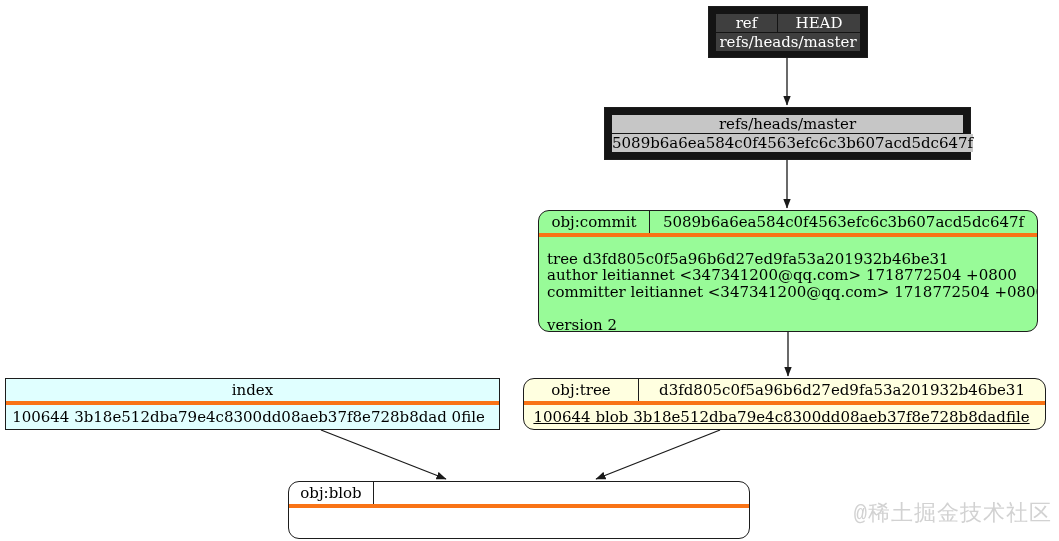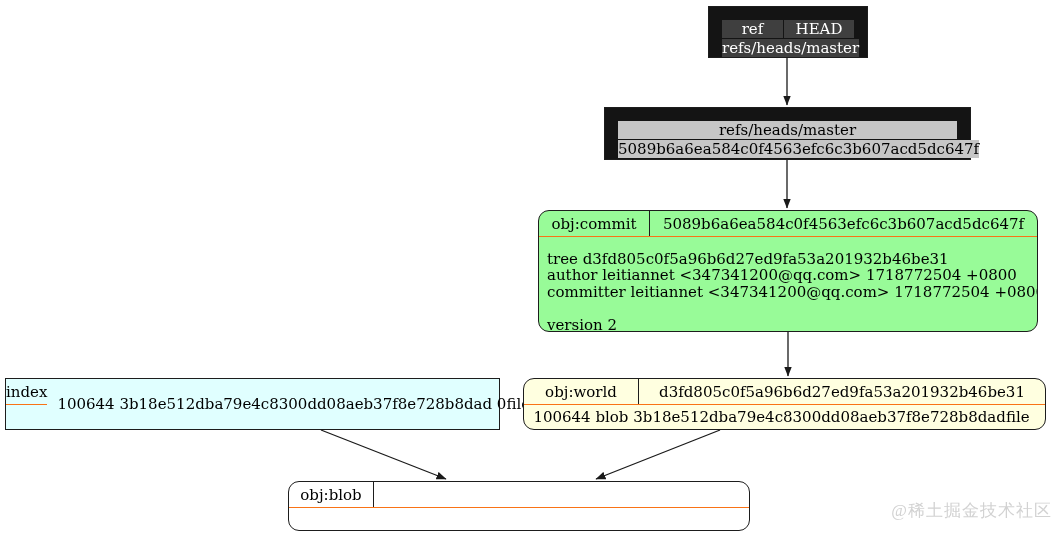--- a/index.html
+++ b/index.html
@@ -7,49 +7,49 @@
   body {
     width: 1059px; height: 541px; position: relative; overflow: hidden;
     font-family: "DejaVu Serif", "Liberation Serif", serif;
     font-size: 15px; color: #000000;
   }
   .canvas { position: absolute; left: 0; top: 0; width: 1059px; height: 541px; }
   svg.edges { position: absolute; left: 0; top: 0; z-index: 1; }
   .node { position: absolute; z-index: 2; border: 1px solid #1d1d1d; }
 
   
-  .tbl { background: #141414; padding: 13px; display: flex; flex-direction: column; gap: 1px; }
+  .tbl { background: #141414; padding: 7px; display: flex; flex-direction: column; gap: 1px; }
   .tbl .trow { display: flex; gap: 1px; flex: 1; }
   .tbl .cell { display: flex; align-items: center; justify-content: center; flex: 1; white-space: nowrap; }
 
   .head-node .cell { background: #3f3f3f; color: #ffffff; }
   .branch-node .cell { background: #c6c6c6; color: #000000; }
 
   
   .rounded { border-radius: 11px; overflow: hidden; }
-  .hrow { display: flex; height: 26px; border-bottom: 1px solid #f97316; }
+  .hrow { display: flex; height: 26px; border-bottom: 4px solid #f97316; }
   .hcell { display: flex; align-items: center; justify-content: center; white-space: nowrap; }
   .hcell.first { border-right: 1px solid #1d1d1d; }
   .brow { display: flex; align-items: center; white-space: nowrap; }
 
   .commit-node { background: #98fb98; }
   .commit-body { padding: 4px 8px 0 8px; margin-top: 10px; }
   .commit-body .bline { line-height: 16.4px; height: 16.4px; white-space: nowrap; }
 
   .index-node { background: #e0ffff; }
   .tree-node  { background: #ffffe0; }
   .blob-node  { background: #ffffff; }
 
   .entry-row { flex: 1; display: flex; align-items: center; justify-content: center; padding: 0 18px 0 10px; }
   .entry-row .etext { white-space: nowrap; }
 
   .watermark {
-    position: absolute; right: 7px; bottom: 19px; z-index: 3;
-    color: #d2d2d2; font-size: 17px; letter-spacing: 1px;
-    font-family: Liberation Serif, serif;
+    position: absolute; right: 7px; bottom: 13px; z-index: 3;
+    color: #d2d2d2; font-size: 22px; letter-spacing: 1px;
+    font-family: Liberation Mono, monospace;
   }
 </style>
 </head>
 <body>
 
 <div class="canvas">
 
   <svg class="edges" width="1059" height="541" viewBox="0 0 1059 541">
     <defs>
       <marker id="arrowhead" markerWidth="11" markerHeight="9" refX="9.5" refY="4.5" orient="auto" markerUnits="userSpaceOnUse">
@@ -89,42 +89,42 @@
     </div>
     <div class="commit-body">
       <div class="bline">tree d3fd805c0f5a96b6d27ed9fa53a201932b46be31</div>
       <div class="bline">author leitiannet &lt;347341200@qq.com&gt; 1718772504 +0800</div>
       <div class="bline">committer leitiannet &lt;347341200@qq.com&gt; 1718772504 +0800</div>
       <div class="bline"></div>
       <div class="bline">version 2</div>
     </div>
   </div>
 
-  <div class="node index-node" style="left:5px; top:378px; width:495px; height:52px; display:flex; flex-direction:row;">
+  <div class="node index-node" style="left:5px; top:378px; width:495px; height:52px; display:flex; flex-direction:column;">
     <div class="hrow" style="justify-content:center; align-items:center;">
       <div class="hcell">index</div>
     </div>
     <div class="entry-row">
       <span class="etext">100644 3b18e512dba79e4c8300dd08aeb37f8e728b8dad 0</span>
       <span class="etext">file</span>
     </div>
   </div>
 
   <div class="node rounded tree-node" style="left:523px; top:378px; width:523px; height:52px; display:flex; flex-direction:column;">
     <div class="hrow">
-      <div class="hcell first" style="width:115px">obj:world</div>
+      <div class="hcell first" style="width:115px">obj:tree</div>
       <div class="hcell" style="flex:1">d3fd805c0f5a96b6d27ed9fa53a201932b46be31</div>
     </div>
-    <div class="entry-row" style="padding-right:16px;">
+    <div class="entry-row" style="padding-right:16px;text-decoration:underline;">
       <span class="etext">100644 blob 3b18e512dba79e4c8300dd08aeb37f8e728b8dad</span>
       <span class="etext">file</span>
     </div>
   </div>
 
-  <div class="node rounded blob-node" style="left:288px; top:481px; width:462px; height:50px; display:flex; flex-direction:column;">
+  <div class="node rounded blob-node" style="left:288px; top:481px; width:462px; height:58px; display:flex; flex-direction:column;">
     <div class="hrow">
       <div class="hcell first" style="width:85px">obj:blob</div>
     </div>
   </div>
 
   <div class="watermark">@稀土掘金技术社区</div>
 
 </div>
 
 </body></html>

